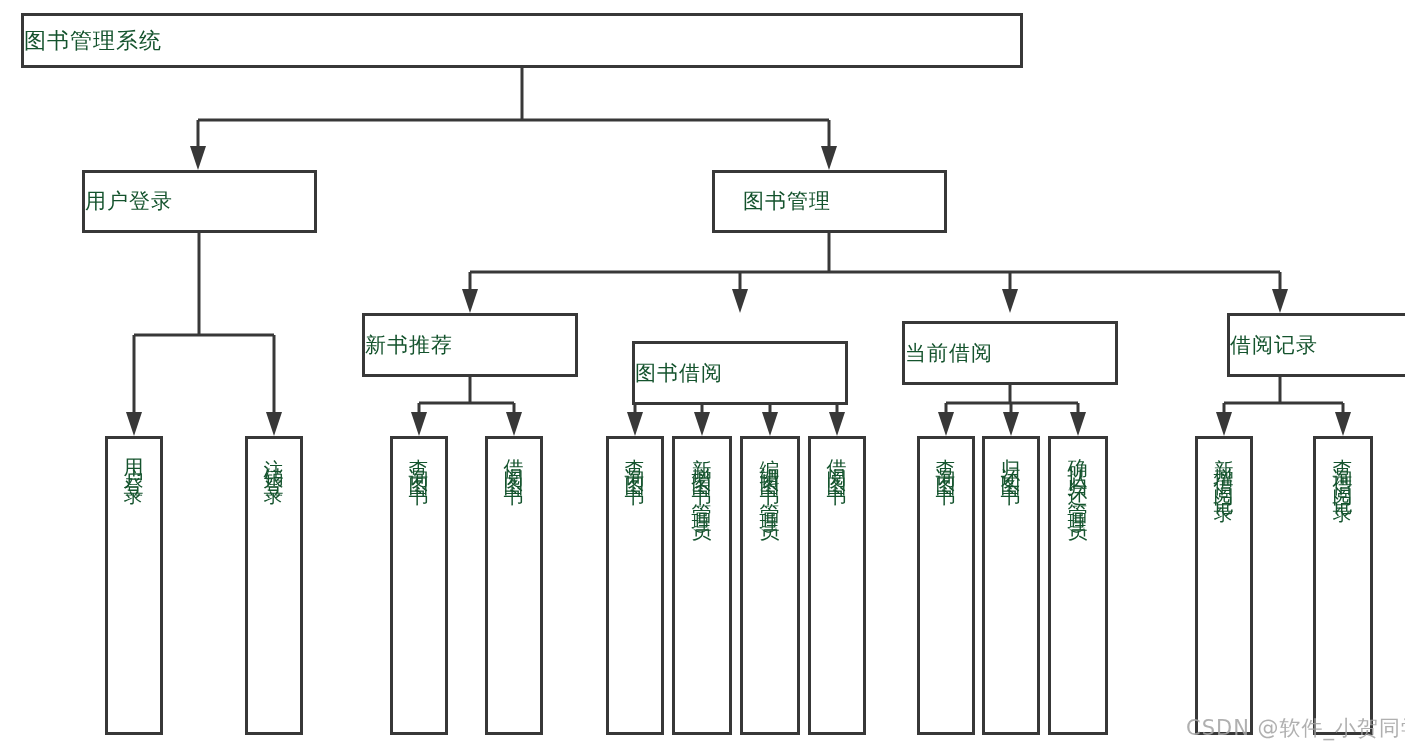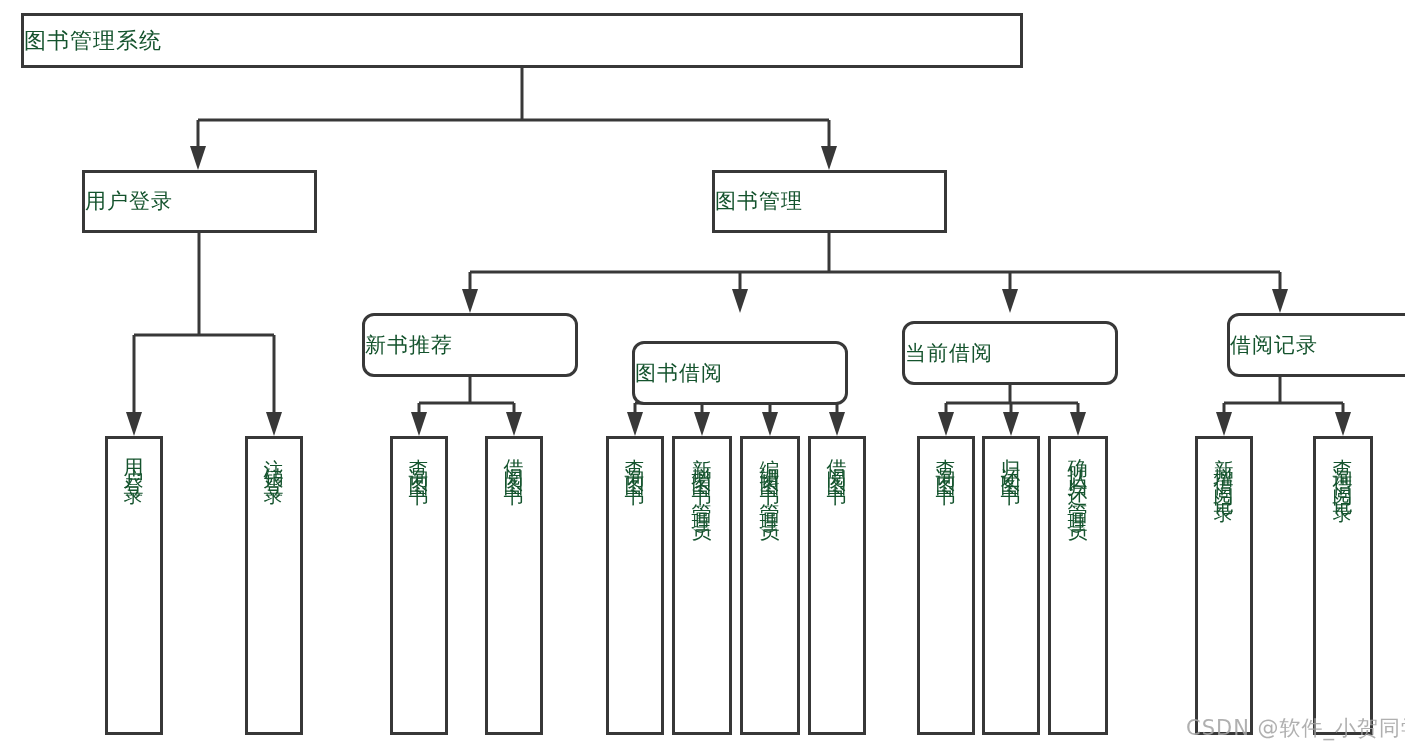--- a/index.html
+++ b/index.html
@@ -38,22 +38,22 @@
   }
   .vbox {
     writing-mode: vertical-rl;
     letter-spacing: 9px;
     font-size: 20px;
     padding-top: 4px;
   }
   .root-box    { left: 21px;  top: 13px;  width: 1002px; height: 55px; font-size: 22px; }
   .l2-box     { top: 170px; width: 235px; height: 63px; }
   .l2-user    { left: 82px; }
-  .l2-book    { left: 712px; }
-  .l3-box     { top: 313px; width: 216px; height: 64px; border-radius: 12px; }
+  .l2-book    { left: 712px; padding-left: 28px; }
+  .l3-box     { top: 313px; width: 216px; height: 64px; }
   .l3-new     { left: 362px; }
   .l3-borrow  { left: 632px; margin-top: 28px; }
   .l3-current { left: 902px; margin-top: 8px; }
   .l3-record  { left: 1227px; }
   .leaf       { top: 436px; width: 58px; height: 299px; }
   .leaf-wide  { width: 60px; }
   .lf-1  { left: 105px; }
   .lf-2  { left: 245px; }
   .lf-3  { left: 390px; }
   .lf-4  { left: 485px; }

